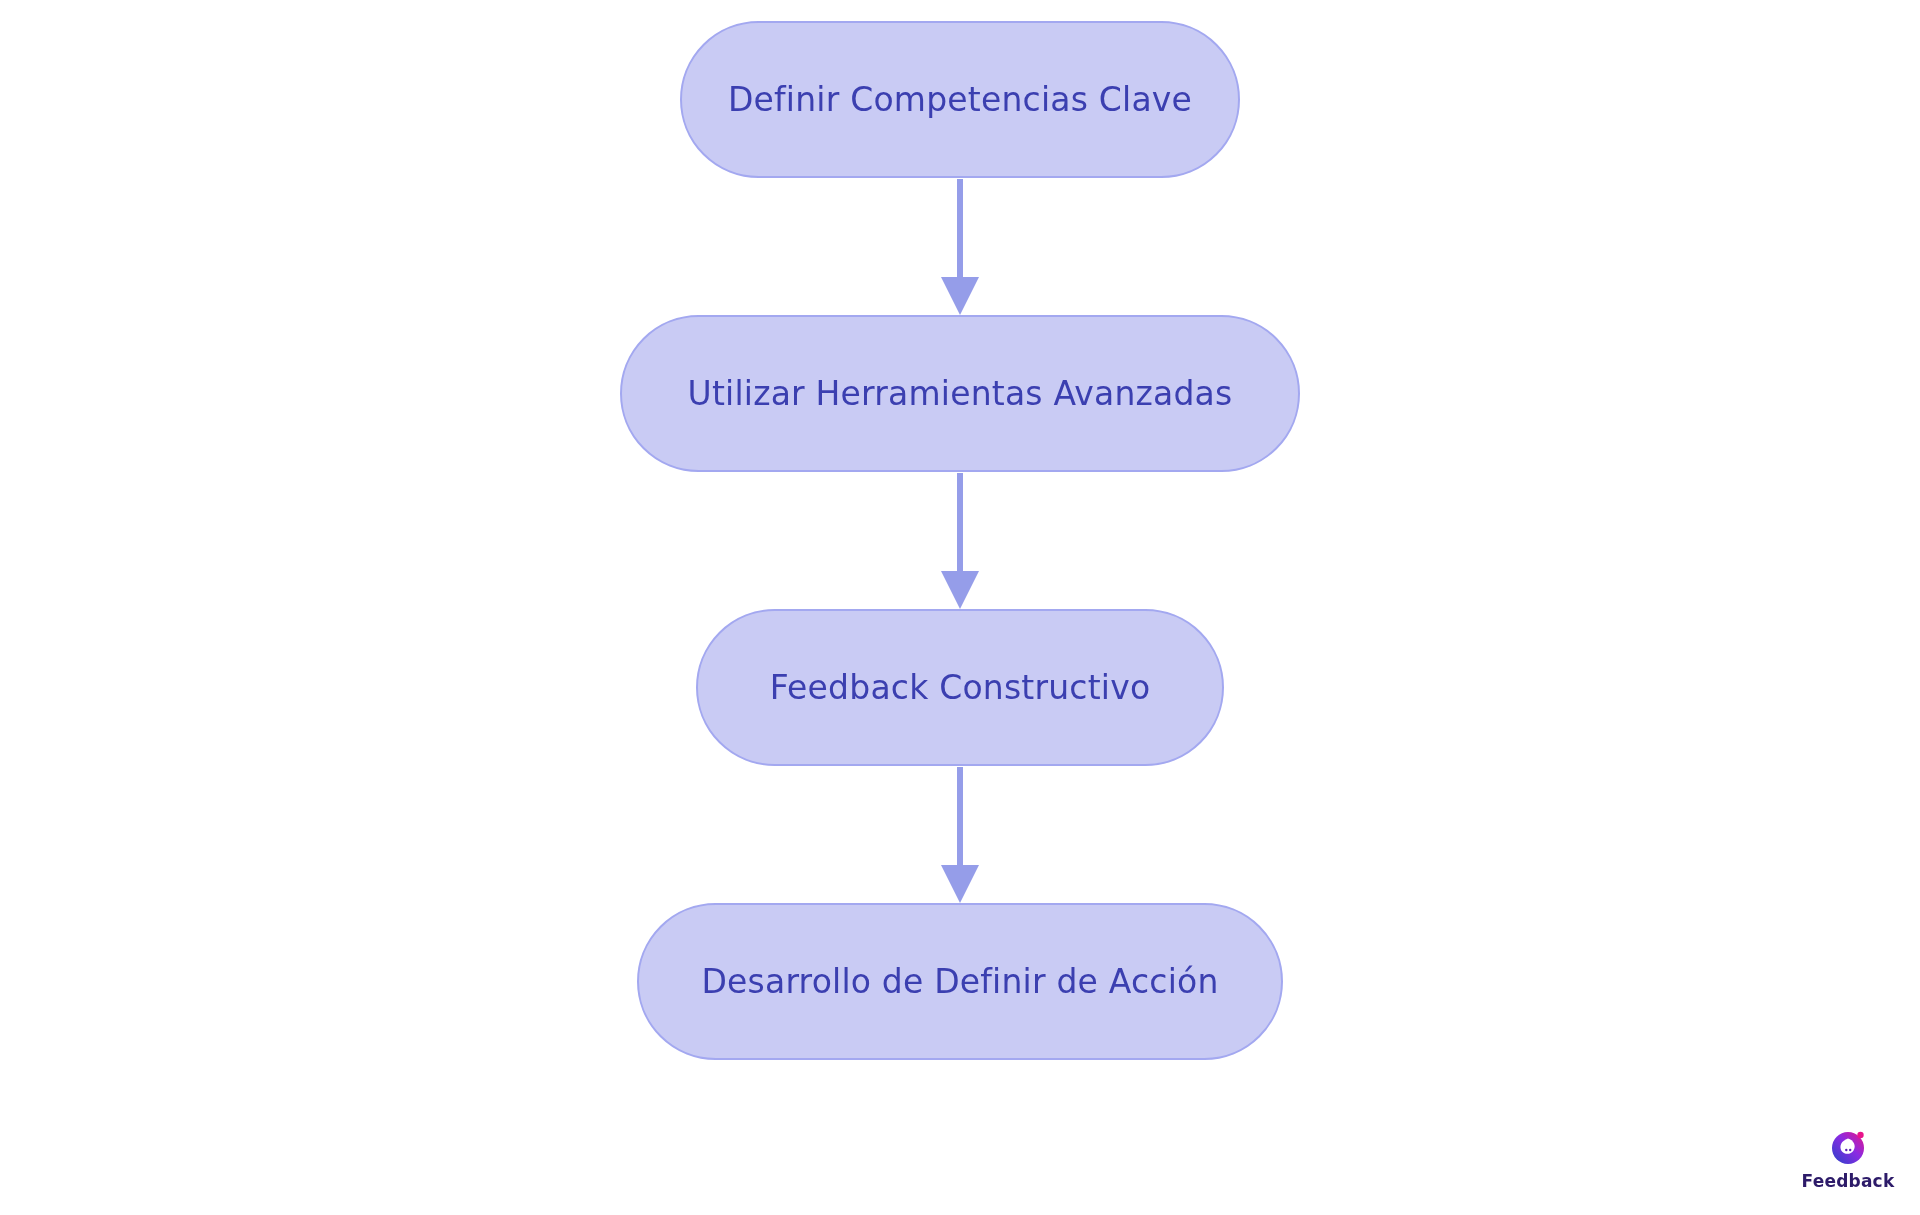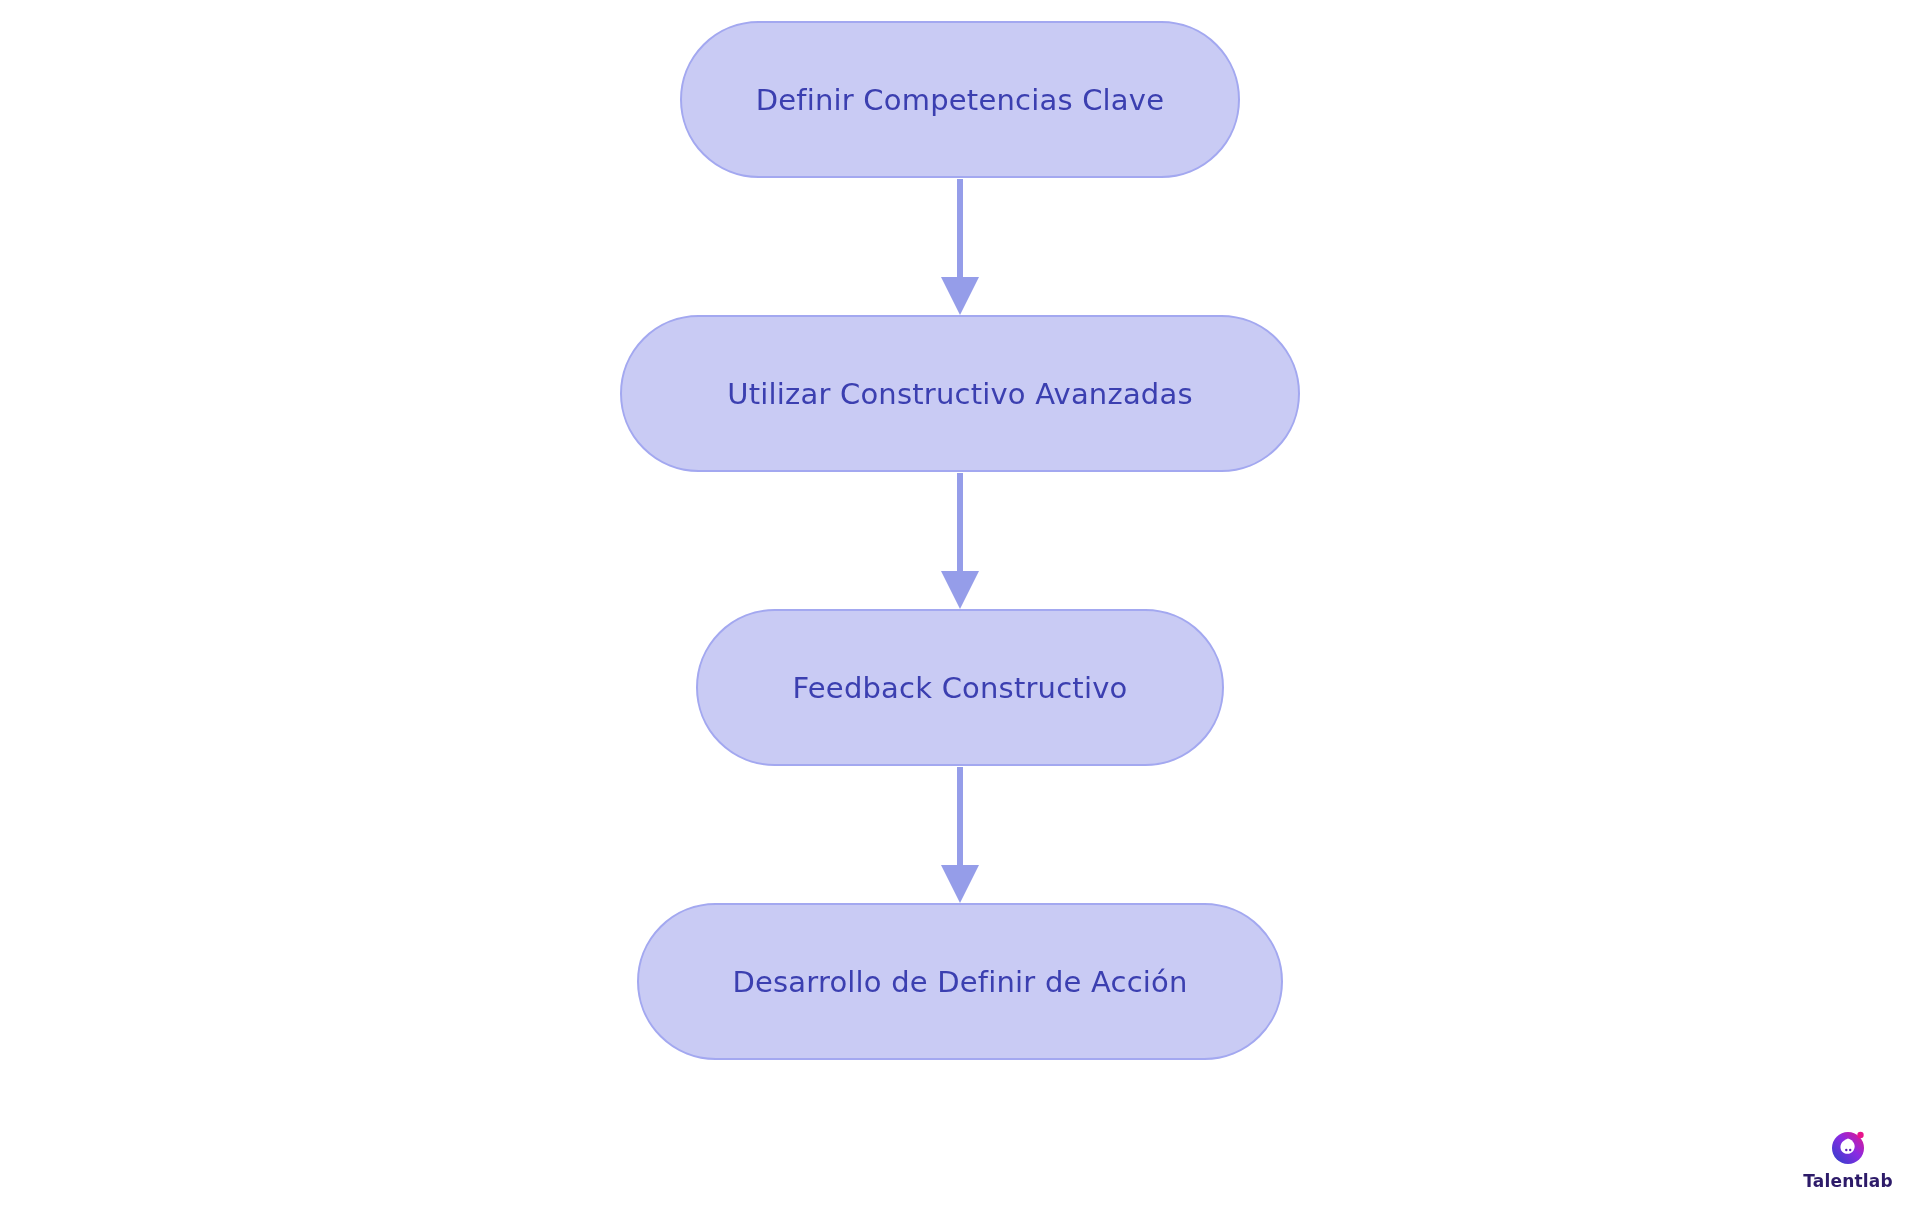--- a/index.html
+++ b/index.html
@@ -19,21 +19,21 @@
     position: absolute;
     height: 157px;
     background: #c9cbf4;
     border: 2px solid #a3a8f0;
     border-radius: 80px;
     box-sizing: border-box;
     display: flex;
     align-items: center;
     justify-content: center;
     color: #3b3fb0;
-    font-size: 29px;
+    font-size: 33px;
     letter-spacing: 0.2px;
     white-space: nowrap;
   }
   .node-1 { left: 680px; top: 21px;  width: 560px; }
   .node-2 { left: 620px; top: 315px; width: 680px; }
   .node-3 { left: 696px; top: 609px; width: 528px; text-align: right; }
   .node-4 { left: 637px; top: 903px; width: 646px; }
 
   .edge { position: absolute; width: 38px; left: 941px; }
   .edge .stem {
@@ -83,21 +83,21 @@
   <div class="node node-1">
     <span>Definir Competencias Clave</span>
   </div>
 
   <div class="edge edge-1">
     <div class="stem"></div>
     <div class="head"></div>
   </div>
 
   <div class="node node-2">
-    <span>Utilizar Constructivo Avanzadas</span>
+    <span>Utilizar Herramientas Avanzadas</span>
   </div>
 
   <div class="edge edge-2">
     <div class="stem"></div>
     <div class="head"></div>
   </div>
 
   <div class="node node-3">
     <span>Feedback Constructivo</span>
   </div>
@@ -121,16 +121,16 @@
             <stop offset="1" stop-color="#e8148b"></stop>
           </linearGradient>
         </defs>
         <circle cx="19" cy="20" r="16" fill="url(#tl-grad)"></circle>
         <path d="M19 10.5 C 24.5 12 27.5 17.5 24.5 22.5 C 22 26.5 16 27 13 23.5 C 10.5 20.5 11 15.5 14.5 13 C 16 12 17.5 11 19 10.5 Z" fill="#ffffff"></path>
         <circle cx="17.3" cy="22" r="1.2" fill="#5b21b6"></circle>
         <circle cx="21.2" cy="22" r="1.2" fill="#5b21b6"></circle>
         <circle cx="31.5" cy="7" r="3.2" fill="#e8148b"></circle>
       </svg>
     </span>
-    <span class="brand-text">Talentlab</span>
+    <span class="brand-text">Feedback</span>
   </div>
 
 </div>
 
 </body></html>

